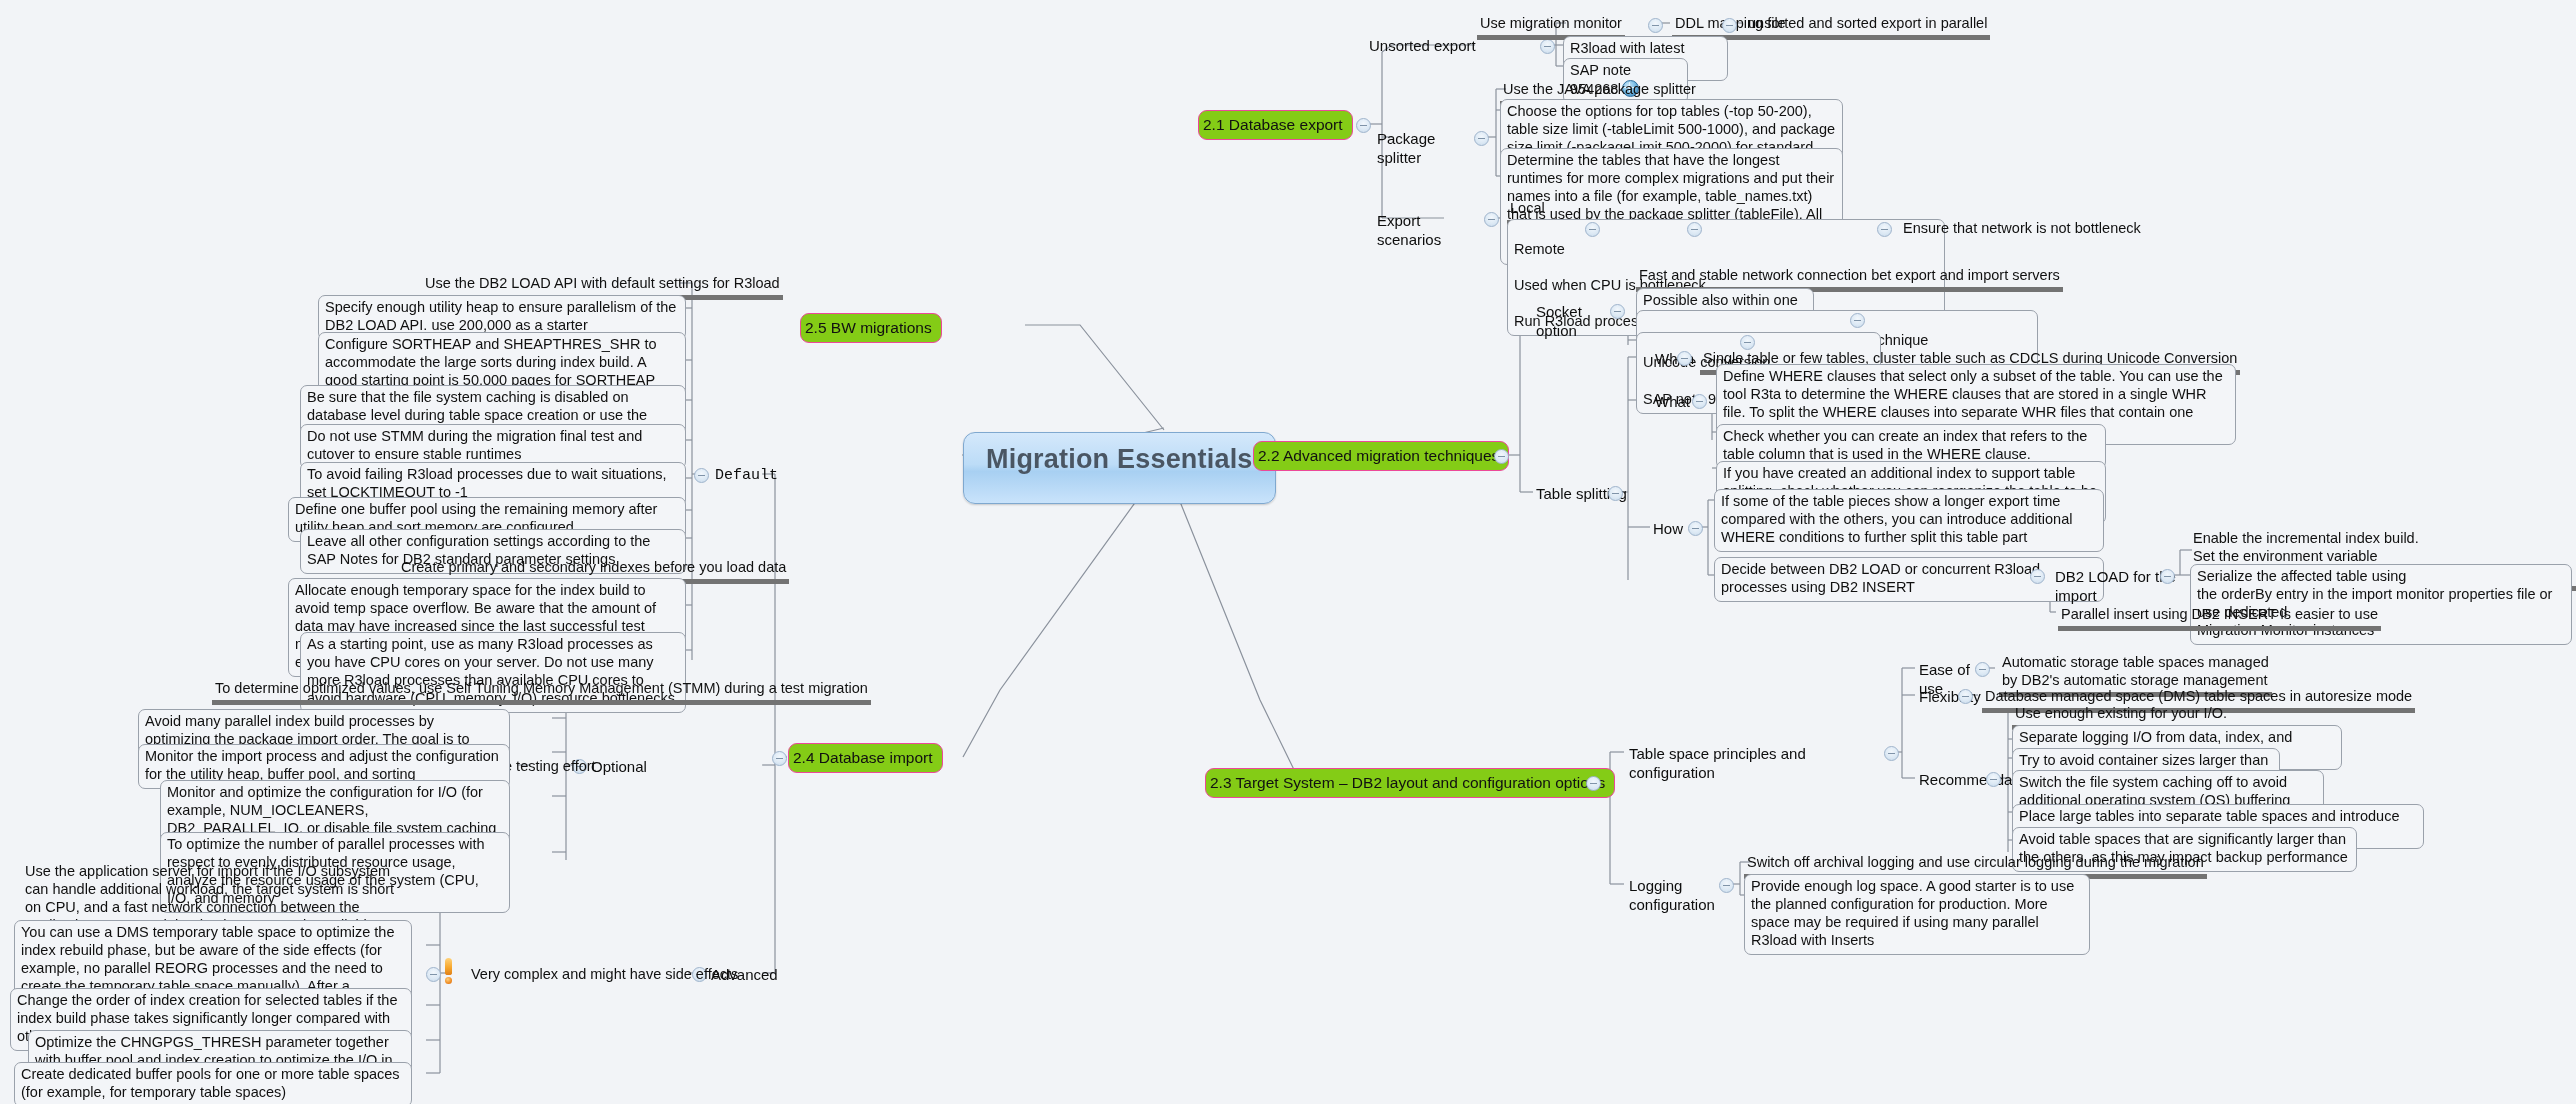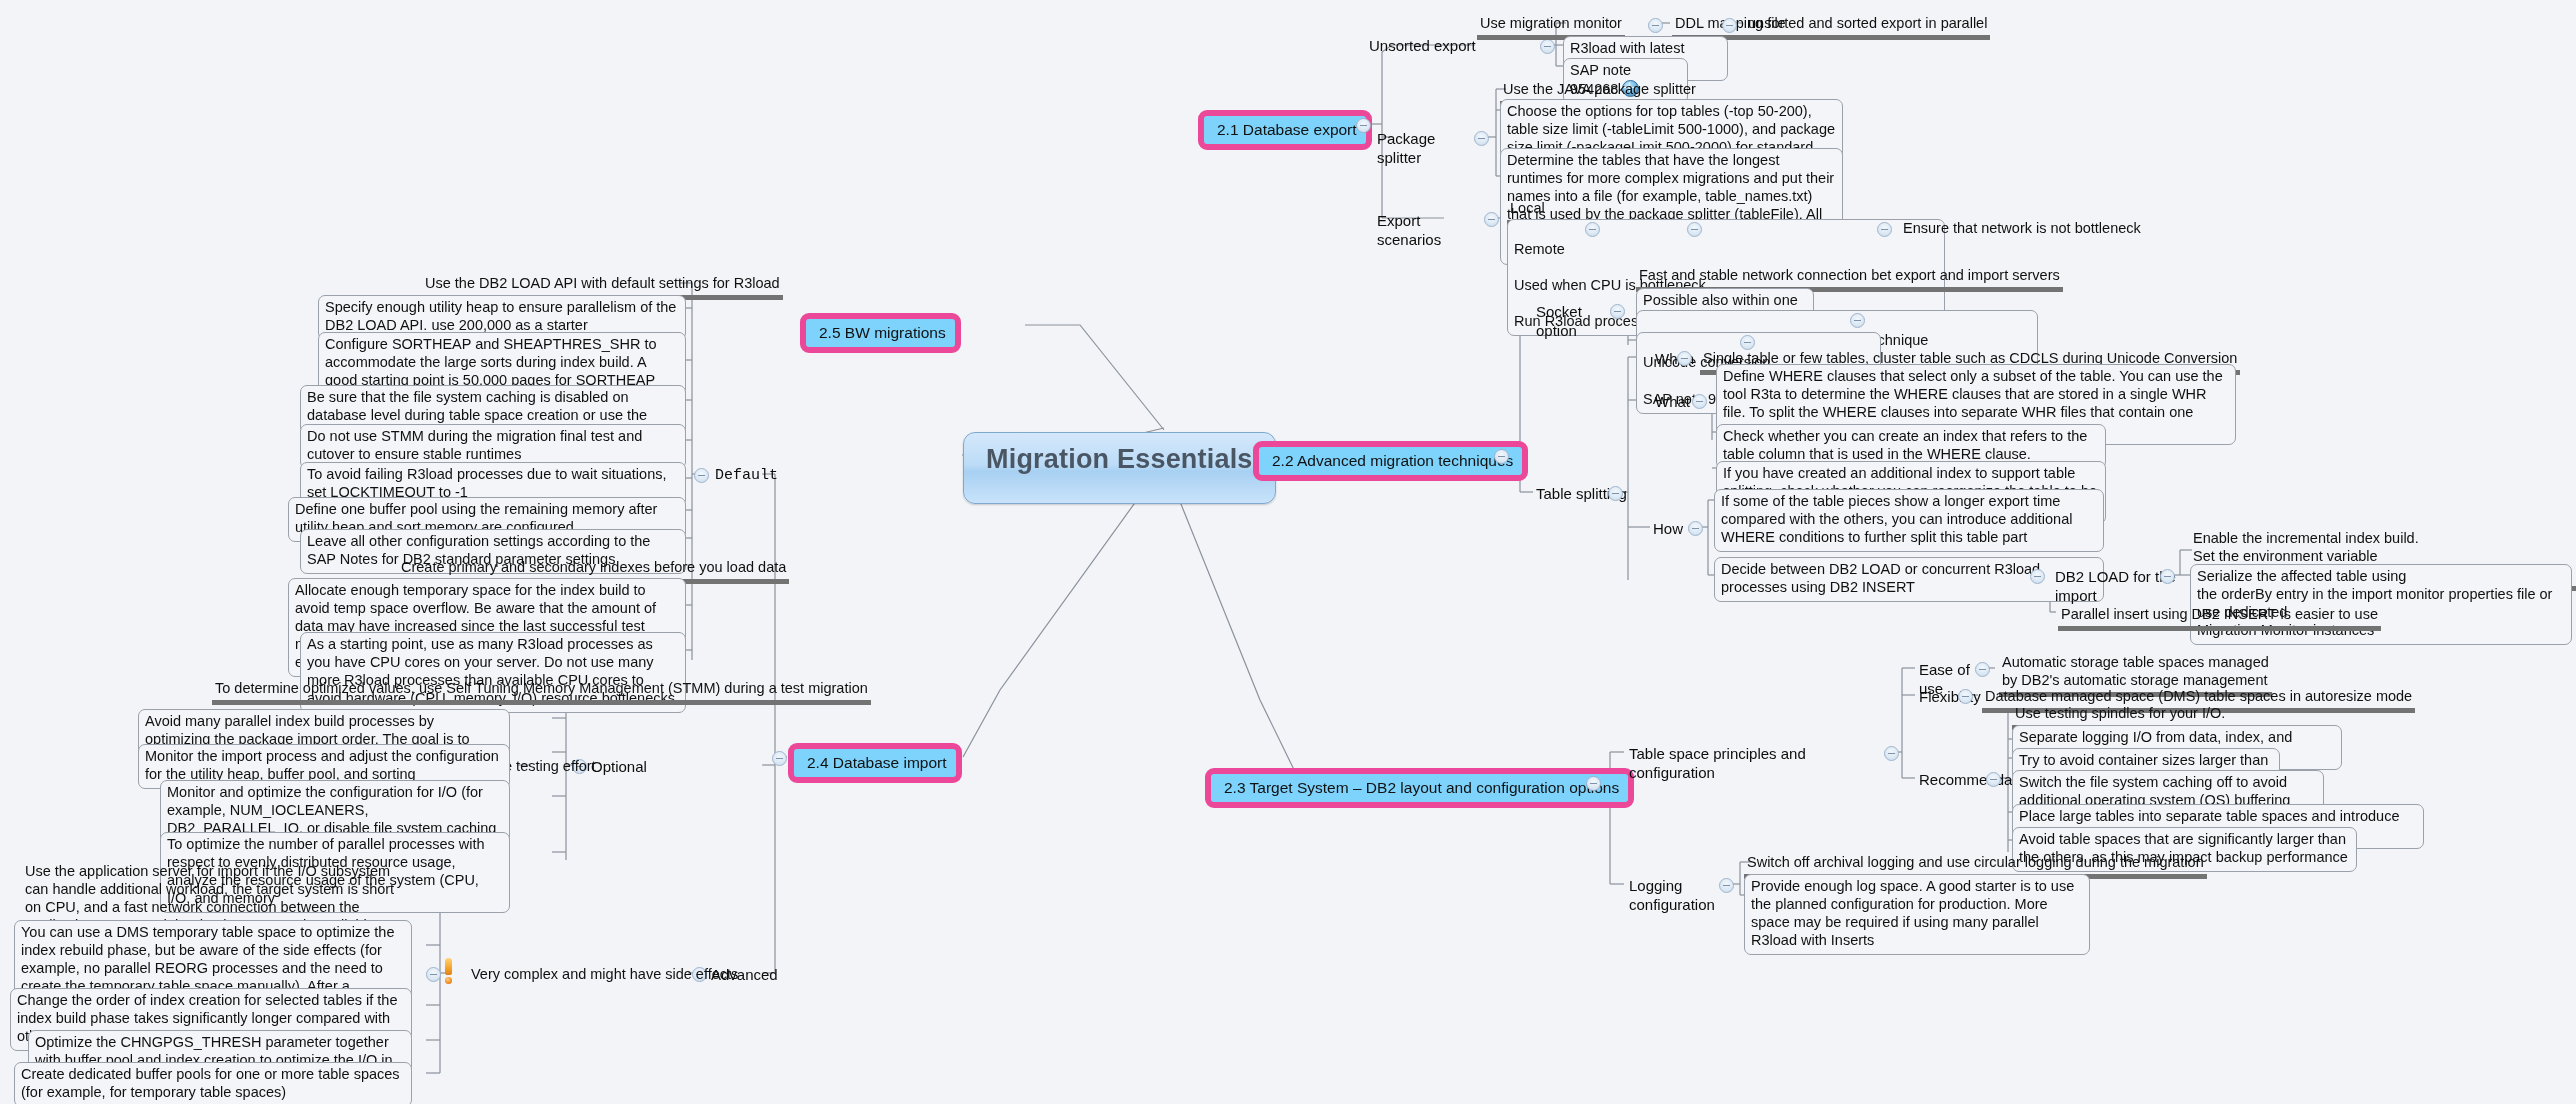--- a/index.html
+++ b/index.html
@@ -38,24 +38,24 @@
     background:#f3f5f8;
   }
   .mid{
     font-size:15px;
     color:#0d0d0d;
     padding:1px 3px 2px 3px;
   }
   .boxlabel{
     font-size:15.5px;
     color:#111;
-    padding:4px 9px 5px 13px;
-    border:6px solid #ec4899;
+    padding:4px 9px 5px 4px;
+    border:1px solid #ec4899;
     border-radius:9px;
-    background:#7dd3fc;
+    background:#84cc16;
     white-space:nowrap;
   }
   .root{
     position:absolute;
     font-size:27px;
     font-weight:bold;
     color:#4a5663;
     letter-spacing:.2px;
     padding:11px 22px 28px 22px;
     border:1px solid #7fa8cf;
@@ -355,21 +355,21 @@
 <div class="hdl" style="left:1975px;top:662px;"></div>
 <div class="leaf node" style="left:1999px;top:653px;">Automatic storage table spaces managed
 by DB2's automatic storage management</div>
 
 <div class="mid node" style="left:1916px;top:687px;width:60px;">Flexibility</div>
 <div class="hdl" style="left:1958px;top:689px;"></div>
 <div class="leaf node" style="left:1982px;top:687px;">Database managed space (DMS) table spaces in autoresize mode</div>
 
 <div class="mid node" style="left:1916px;top:770px;width:112px;">Recommendations</div>
 <div class="hdl" style="left:1986px;top:772px;"></div>
-<div class="leaf node" style="left:2012px;top:704px;">Use testing spindles for your I/O.</div>
+<div class="leaf node" style="left:2012px;top:704px;">Use enough existing for your I/O.</div>
 <div class="boxed node" style="left:2012px;top:725px;width:330px;">Separate logging I/O from data, index, and temporary I/O</div>
 <div class="boxed node" style="left:2012px;top:748px;width:268px;">Try to avoid container sizes larger than 20 GB</div>
 <div class="boxed node" style="left:2012px;top:770px;width:312px;">Switch the file system caching off to avoid additional operating system (OS) buffering</div>
 <div class="boxed node" style="left:2012px;top:804px;width:412px;">Place large tables into separate table spaces and introduce new data classes</div>
 <div class="boxed node" style="left:2012px;top:827px;width:345px;">Avoid table spaces that are significantly larger than the others, as this may impact backup performance</div>
 
 <div class="mid node" style="left:1626px;top:876px;width:110px;">Logging configuration</div>
 <div class="hdl" style="left:1719px;top:878px;"></div>
 <div class="leaf node" style="left:1744px;top:853px;">Switch off archival logging and use circular logging during the migration</div>
 <div class="boxed node" style="left:1744px;top:874px;width:346px;">Provide enough log space. A good starter is to use the planned configuration for production. More space may be required if using many parallel R3load with Inserts</div>

